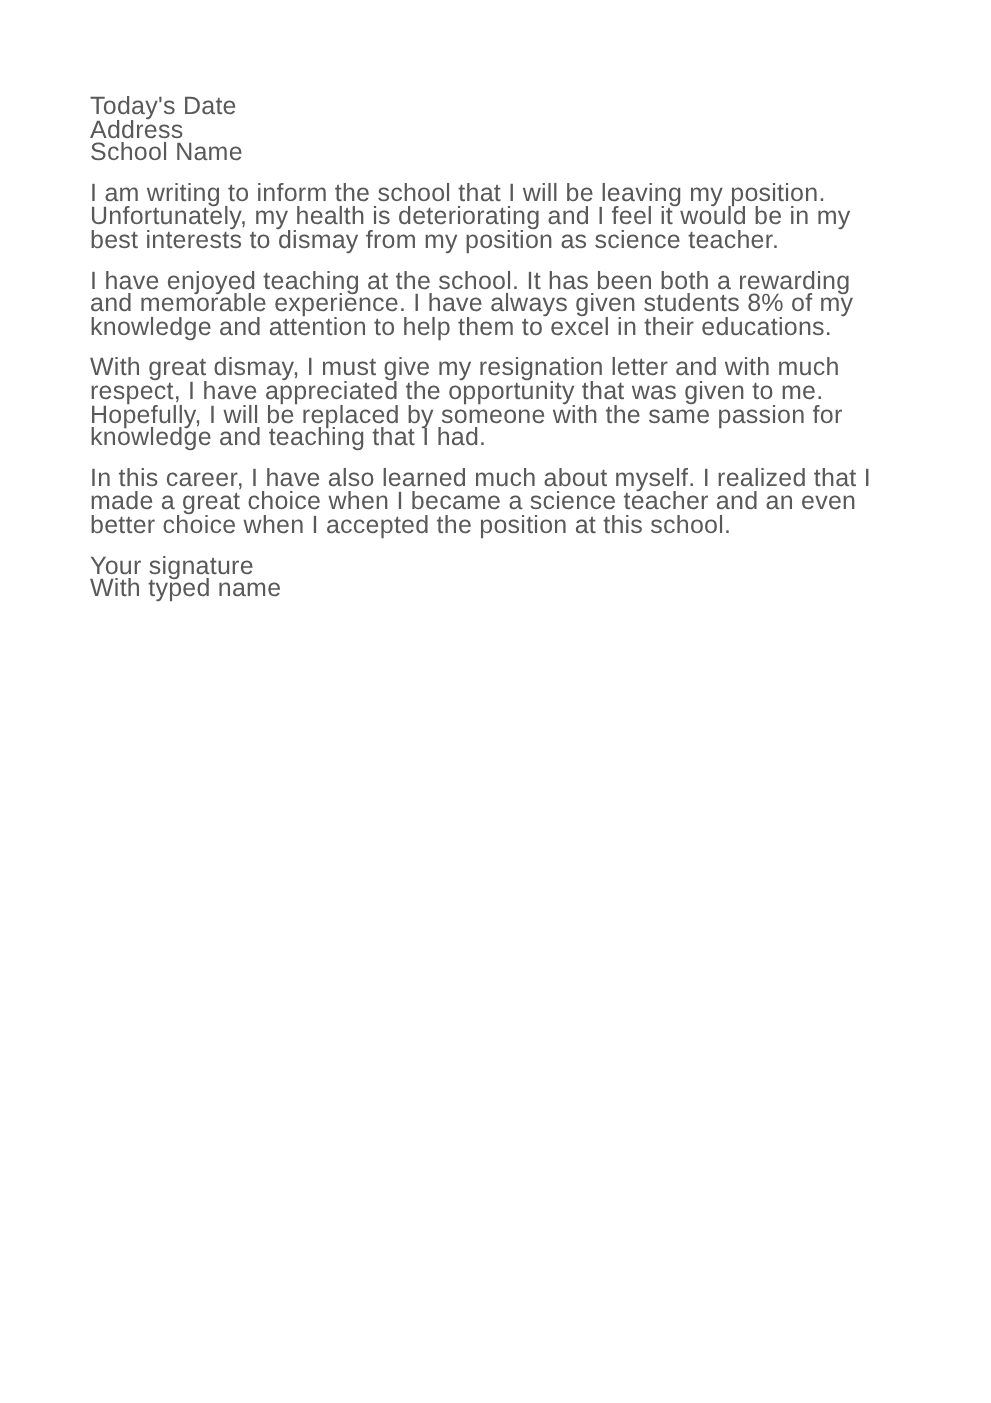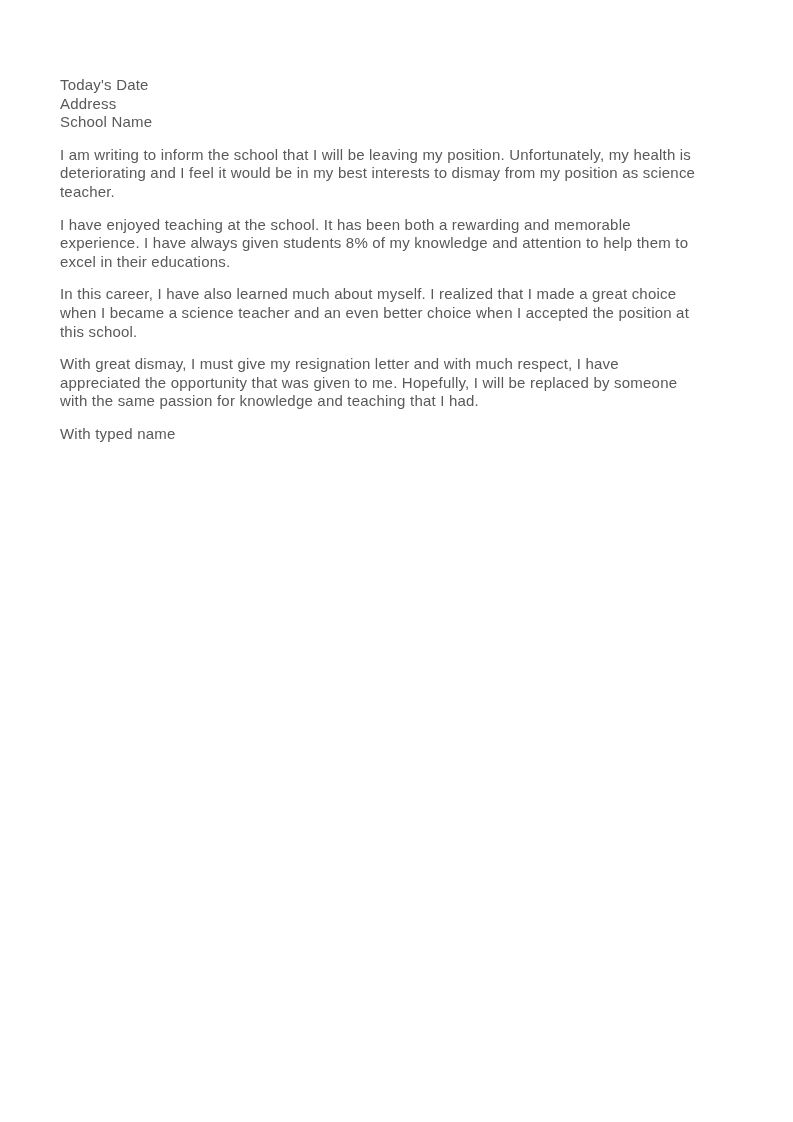--- a/index.html
+++ b/index.html
@@ -12,23 +12,23 @@
     width: 793px;
     height: 1122px;
     background: #ffffff;
     overflow: hidden;
     font-family: "Liberation Sans", sans-serif;
     color: #595959;
   }
   .letter {
     position: absolute;
     top: 76px;
-    left: 60px;
+    left: 72px;
     width: 640px;
-    font-size: 15px;
+    font-size: 20px;
     line-height: 18.6px;
     letter-spacing: 0.2px;
     font-weight: 400;
   }
   .header-block {
     margin: 0 0 14px 0;
   }
   .header-block div {
     white-space: pre-wrap;
   }
@@ -54,22 +54,23 @@
 
     <div class="header-block">
       <div>Today's Date</div>
       <div>Address</div>
       <div>School Name</div>
     </div>
 
 
     <p class="para">I am writing to inform the school that I will be leaving my position. Unfortunately, my health is deteriorating and I feel it would be in my best interests to dismay from my position as science teacher.</p>
     <p class="para">I have enjoyed teaching at the school. It has been both a rewarding and memorable experience. I have always given students 8% of my knowledge and attention to help them to excel in their educations.</p>
+    <p class="para">With great dismay, I must give my resignation letter and with much respect, I have appreciated the opportunity that was given to me. Hopefully, I will be replaced by someone with the same passion for knowledge and teaching that I had.</p>
     <p class="para">In this career, I have also learned much about myself. I realized that I made a great choice when I became a science teacher and an even better choice when I accepted the position at this school.</p>
-    <p class="para">With great dismay, I must give my resignation letter and with much respect, I have appreciated the opportunity that was given to me. Hopefully, I will be replaced by someone with the same passion for knowledge and teaching that I had.</p>
 
 
     <div class="signature-block">
+      <div>Your signature</div>
       <div>With typed name</div>
     </div>
 
   </div>
 </div>
 
 </body></html>

